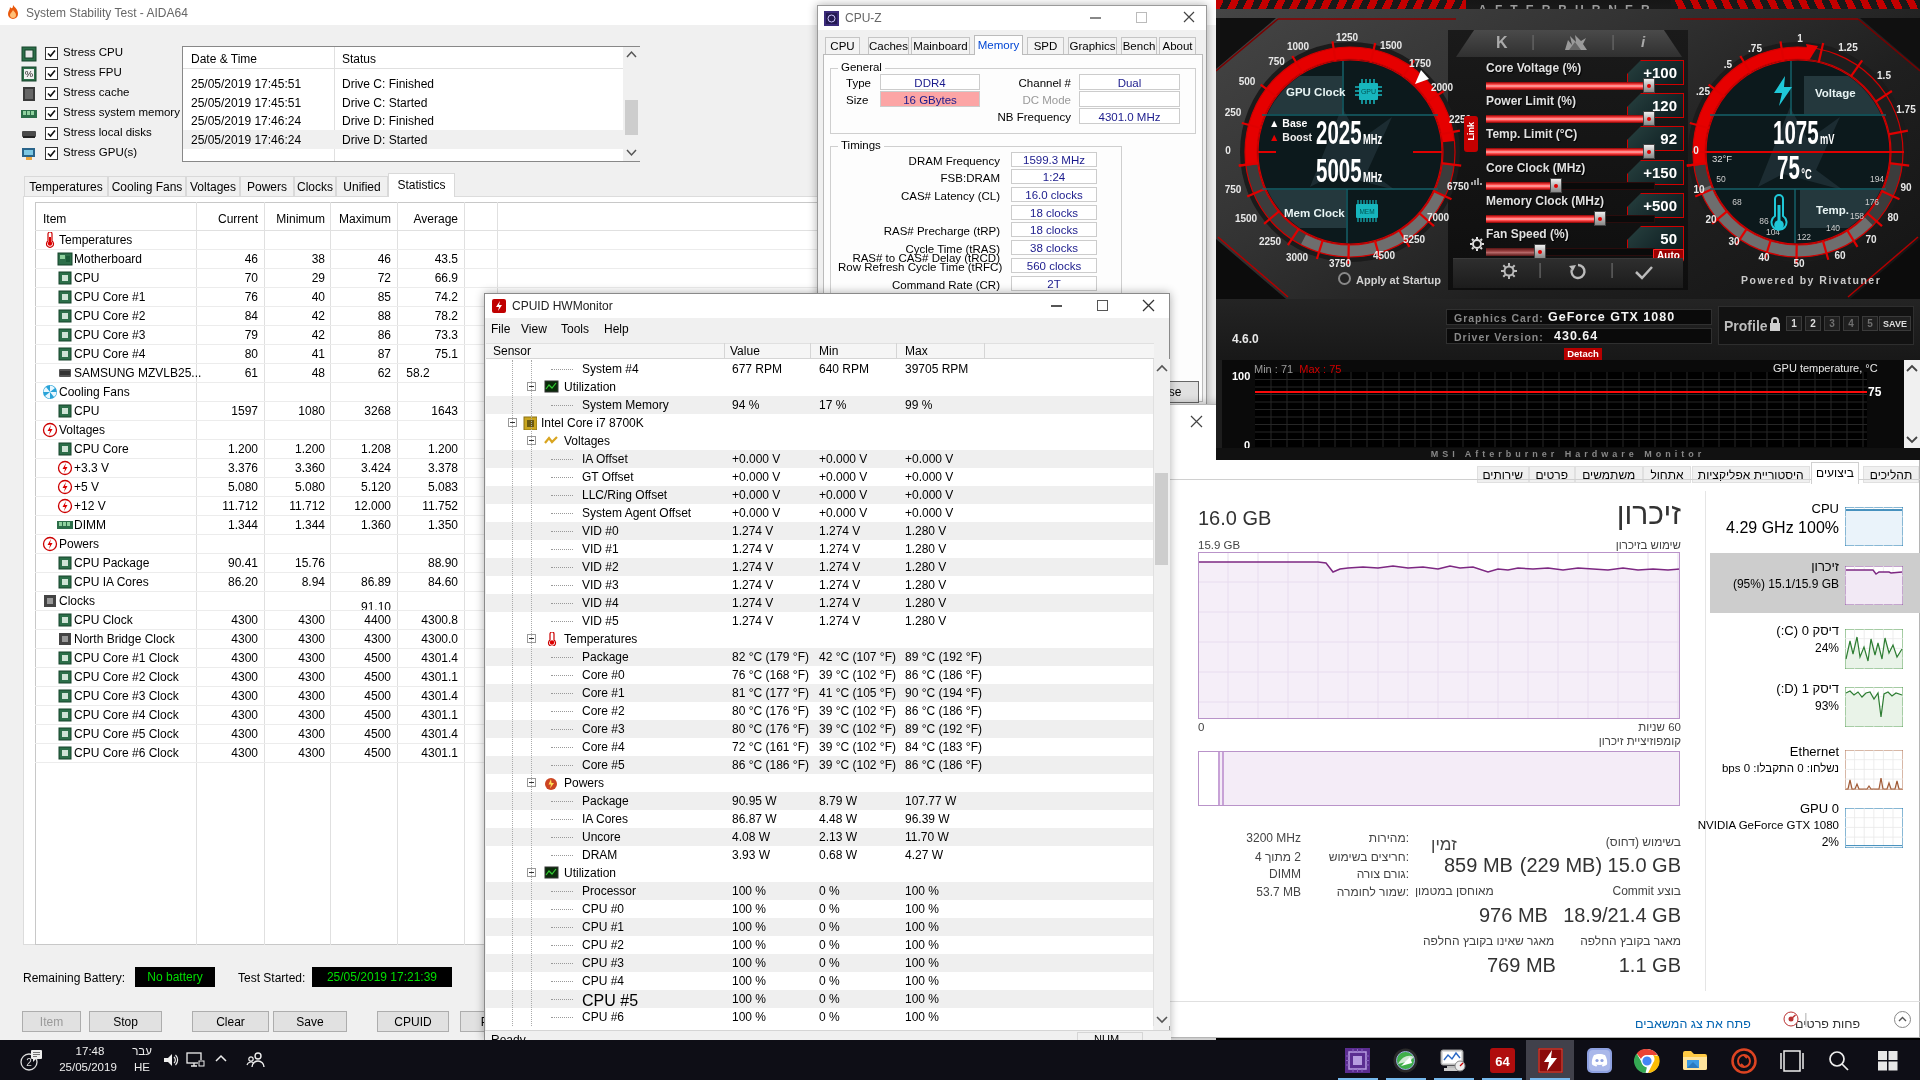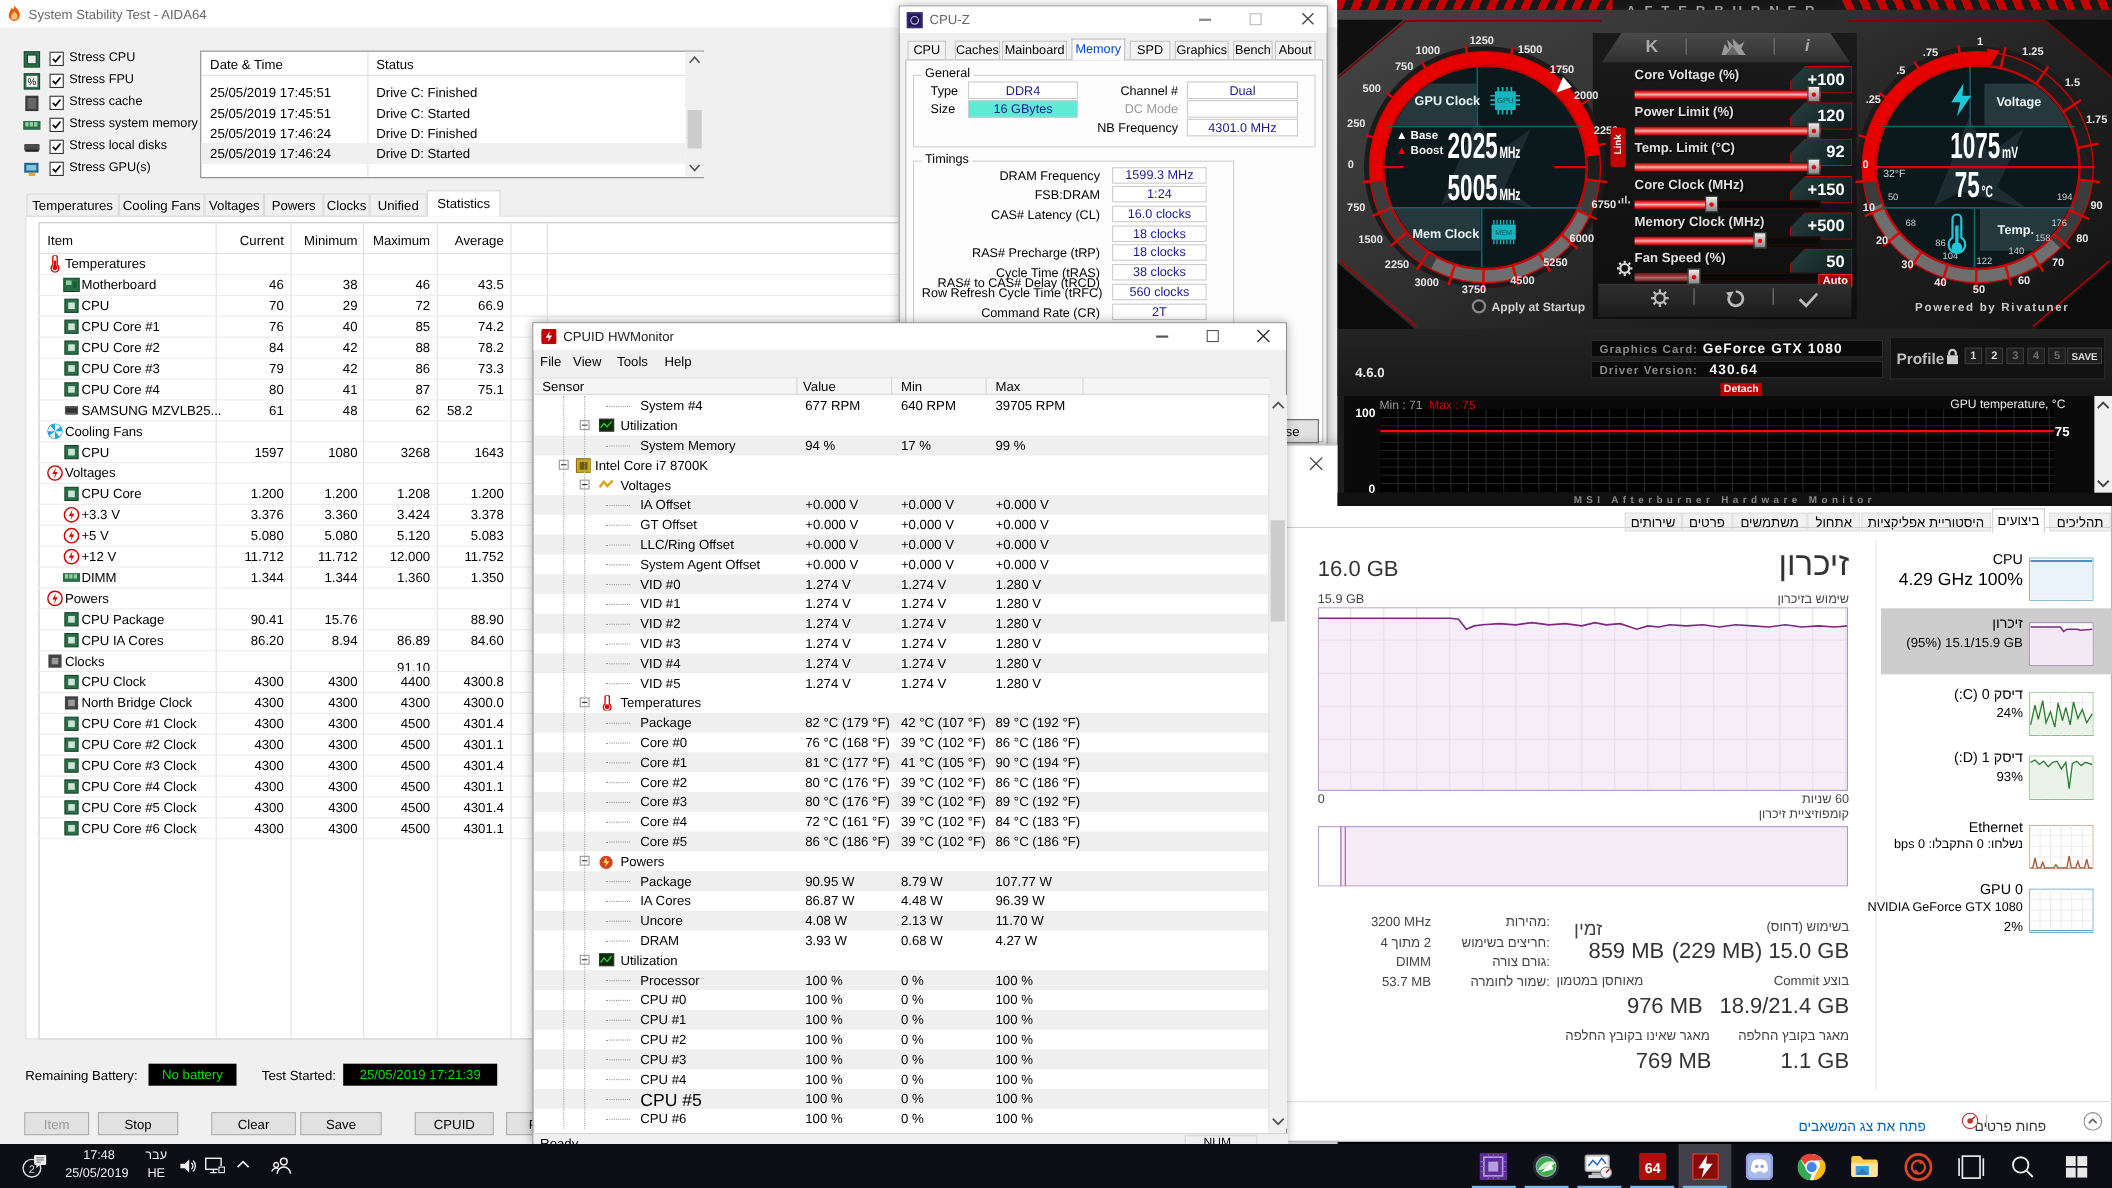--- a/index.html
+++ b/index.html
@@ -412,21 +412,21 @@
     <div class="abs" style="left:209px;top:31px;width:37px;height:18px;background:#f3f3f3;border:1px solid #c5c5c5;text-align:center;padding-top:2px;font-size:11.5px;">SPD</div>
     <div class="abs" style="left:250px;top:31px;width:49px;height:18px;background:#f3f3f3;border:1px solid #c5c5c5;text-align:center;padding-top:2px;font-size:11.5px;">Graphics</div>
     <div class="abs" style="left:303px;top:31px;width:36px;height:18px;background:#f3f3f3;border:1px solid #c5c5c5;text-align:center;padding-top:2px;font-size:11.5px;">Bench</div>
     <div class="abs" style="left:341px;top:31px;width:37px;height:18px;background:#f3f3f3;border:1px solid #c5c5c5;text-align:center;padding-top:2px;font-size:11.5px;">About</div>
     <div class="abs" style="left:5px;top:48px;width:380px;height:348px;background:#fdfdfd;border:1px solid #bbb;"></div>
     <div class="abs" style="left:12px;top:62px;width:366px;height:66px;border:1px solid #cfcfcf;"></div>
     <div class="r" style="left:20px;top:55px;background:#fdfdfd;padding:0 3px;font-size:11.5px;">General</div>
     <div class="r" style="left:28px;top:71px;color:#000;font-size:11.5px;">Type</div>
     <div class="abs" style="left:62px;top:68px;width:100px;height:16px;background:#fff;border:1px solid #ccc;text-align:center;color:#1a1a8c;font-size:11.5px;padding-top:2px;">DDR4</div>
     <div class="r" style="left:28px;top:88px;color:#000;font-size:11.5px;">Size</div>
-    <div class="abs" style="left:62px;top:85px;width:100px;height:16px;background:#5eead4;border:1px solid #ccc;text-align:center;color:#1a1a8c;font-size:11.5px;padding-top:2px;">16 GBytes</div>
+    <div class="abs" style="left:62px;top:85px;width:100px;height:16px;background:#fca5a5;border:1px solid #ccc;text-align:center;color:#1a1a8c;font-size:11.5px;padding-top:2px;">16 GBytes</div>
     <div class="r" style="left:183px;top:71px;width:70px;text-align:right;color:#000;font-size:11.5px;">Channel #</div>
     <div class="abs" style="left:261px;top:68px;width:101px;height:16px;background:#fff;border:1px solid #ccc;text-align:center;color:#1a1a8c;font-size:11.5px;padding-top:2px;">Dual</div>
     <div class="r" style="left:183px;top:88px;width:70px;text-align:right;color:#9a9a9a;font-size:11.5px;">DC Mode</div>
     <div class="abs" style="left:261px;top:85px;width:101px;height:16px;background:#fff;border:1px solid #ccc;text-align:center;color:#1a1a8c;font-size:11.5px;padding-top:2px;"></div>
     <div class="r" style="left:163px;top:105px;width:90px;text-align:right;color:#000;font-size:11.5px;">NB Frequency</div>
     <div class="abs" style="left:261px;top:102px;width:101px;height:16px;background:#fff;border:1px solid #ccc;text-align:center;color:#1a1a8c;font-size:11.5px;padding-top:2px;">4301.0 MHz</div>
     <div class="abs" style="left:12px;top:140px;width:292px;height:152px;border:1px solid #cfcfcf;"></div>
     <div class="r" style="left:20px;top:133px;background:#fdfdfd;padding:0 3px;font-size:11.5px;">Timings</div>
     <div class="r" style="left:20px;top:149px;width:162px;text-align:right;font-size:11.5px;">DRAM Frequency</div>
     <div class="abs" style="left:193px;top:146px;width:86px;height:15px;background:#fff;border:1px solid #ccc;text-align:center;color:#1a1a8c;font-size:11.5px;padding-top:1px;">1599.3 MHz</div>
@@ -526,21 +526,21 @@
     <div class="r" style="left:17px;top:76px;width:28px;text-align:center;color:#e8e8e8;font-size:10px;font-weight:bold;">500</div>
     <div class="r" style="left:3px;top:107px;width:28px;text-align:center;color:#e8e8e8;font-size:10px;font-weight:bold;">250</div>
     <div class="r" style="left:-2px;top:145px;width:28px;text-align:center;color:#e8e8e8;font-size:10px;font-weight:bold;">0</div>
     <div class="r" style="left:3px;top:184px;width:28px;text-align:center;color:#e8e8e8;font-size:10px;font-weight:bold;">750</div>
     <div class="r" style="left:16px;top:213px;width:28px;text-align:center;color:#e8e8e8;font-size:10px;font-weight:bold;">1500</div>
     <div class="r" style="left:40px;top:236px;width:28px;text-align:center;color:#e8e8e8;font-size:10px;font-weight:bold;">2250</div>
     <div class="r" style="left:67px;top:252px;width:28px;text-align:center;color:#e8e8e8;font-size:10px;font-weight:bold;">3000</div>
     <div class="r" style="left:110px;top:258px;width:28px;text-align:center;color:#e8e8e8;font-size:10px;font-weight:bold;">3750</div>
     <div class="r" style="left:154px;top:250px;width:28px;text-align:center;color:#e8e8e8;font-size:10px;font-weight:bold;">4500</div>
     <div class="r" style="left:184px;top:234px;width:28px;text-align:center;color:#e8e8e8;font-size:10px;font-weight:bold;">5250</div>
-    <div class="r" style="left:208px;top:212px;width:28px;text-align:center;color:#e8e8e8;font-size:10px;font-weight:bold;">6000</div>
+    <div class="r" style="left:208px;top:212px;width:28px;text-align:center;color:#e8e8e8;font-size:10px;font-weight:bold;">7000</div>
     <div class="r" style="left:228px;top:181px;width:28px;text-align:center;color:#e8e8e8;font-size:10px;font-weight:bold;">6750</div>
     <div class="r" style="left:70px;top:86px;color:#e8f4f4;font-size:11.5px;font-weight:bold;">GPU Clock</div>
     <svg class="abs" style="left:138px;top:76px" width="28" height="30">
       <rect x="5" y="7" width="19" height="17" rx="1" fill="#17b6be"></rect>
       <text x="14.5" y="18" font-size="7" fill="#063" text-anchor="middle" style="fill:#055">GPU</text>
       <path d="M8 3 V7 M12 3 V7 M16 3 V7 M20 3 V7 M8 24 V28 M12 24 V28 M16 24 V28 M20 24 V28 M1 11 H5 M1 15 H5 M1 19 H5 M24 11 H28 M24 15 H28 M24 19 H28" stroke="#17b6be" stroke-width="1.5"></path>
     </svg>
     <div class="r" style="left:53px;top:117px;color:#fff;font-size:10.5px;font-weight:bold;">▲ Base</div>
     <div class="r" style="left:53px;top:131px;color:#eee;font-size:10.5px;font-weight:bold;"><span style="color:#e60000">▲</span> Boost</div>
     <div class="r" style="left:100px;top:114px;color:#fff;font-size:33px;font-weight:bold;transform:scaleX(0.62);transform-origin:0 0;white-space:nowrap;">2025<span style="font-size:15px;font-weight:bold;"> MHz</span></div>

